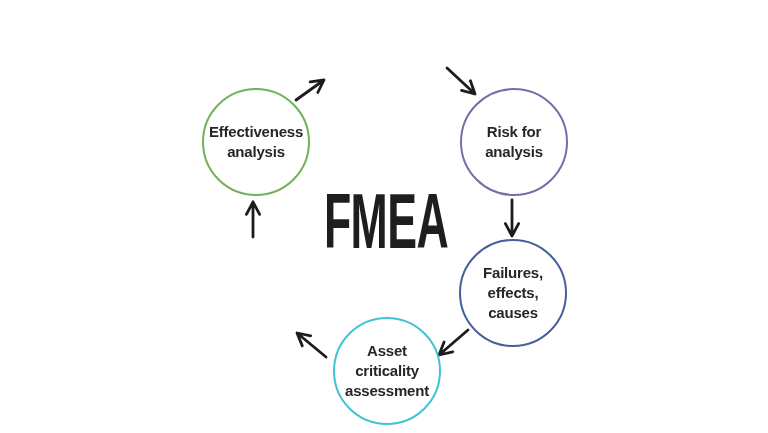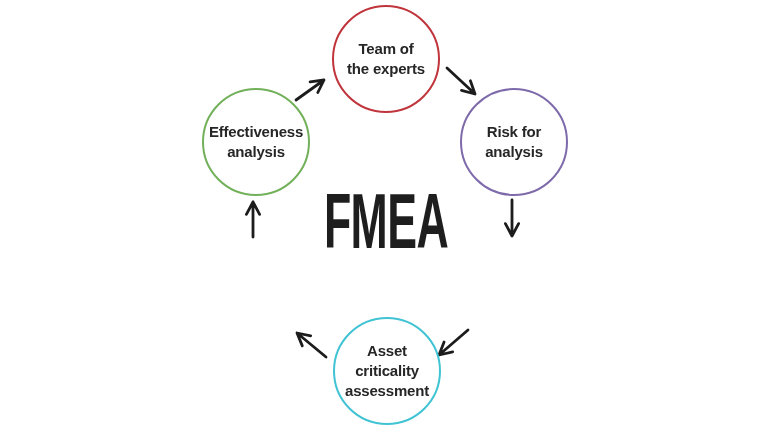--- a/index.html
+++ b/index.html
@@ -80,30 +80,31 @@
 
   <svg class="arrows" viewBox="0 0 768 433" xmlns="http://www.w3.org/2000/svg">
     <path d="M296,100 L324,80 M317.8,92.5 L324,80 L310.1,81.8" stroke="#1c1c1c"></path>
     <path d="M447,68 L475,94 M461.5,90.4 L475,94 L470.4,80.8" stroke="#1c1c1c"></path>
     <path d="M512,200 L512,236 M518.6,223.6 L512,236 L505.4,223.6" stroke="#1c1c1c"></path>
     <path d="M468,330 L439,355 M452.7,351.9 L439,355 L444.1,342.0" stroke="#1c1c1c"></path>
     <path d="M326,357 L297,333 M310.7,335.8 L297,333 L302.3,345.9" stroke="#1c1c1c"></path>
     <path d="M253,237 L253,202 M259.6,214.4 L253,202 L246.4,214.4" stroke="#1c1c1c"></path>
   </svg>
 
-  <div class="node node-team" style="border-color: rgb(192, 52, 60);">
-    <span class="label">Team of
-the experts</span>
-  </div>
 
   <div class="node node-data" style="border-color: rgb(126, 106, 170);">
     <span class="label">Risk for
 analysis</span>
   </div>
 
+  <div class="node node-failures" style="border-color: rgb(70, 96, 156);">
+    <span class="label">Failures,
+effects,
+causes</span>
+  </div>
 
   <div class="node node-asset" style="border-color: rgb(64, 195, 211);">
     <span class="label">Asset
 criticality
 assessment</span>
   </div>
 
 
   <div class="node node-effectiveness" style="border-color: rgb(114, 176, 90); align-items: center;">
     <span class="label">Effectiveness

